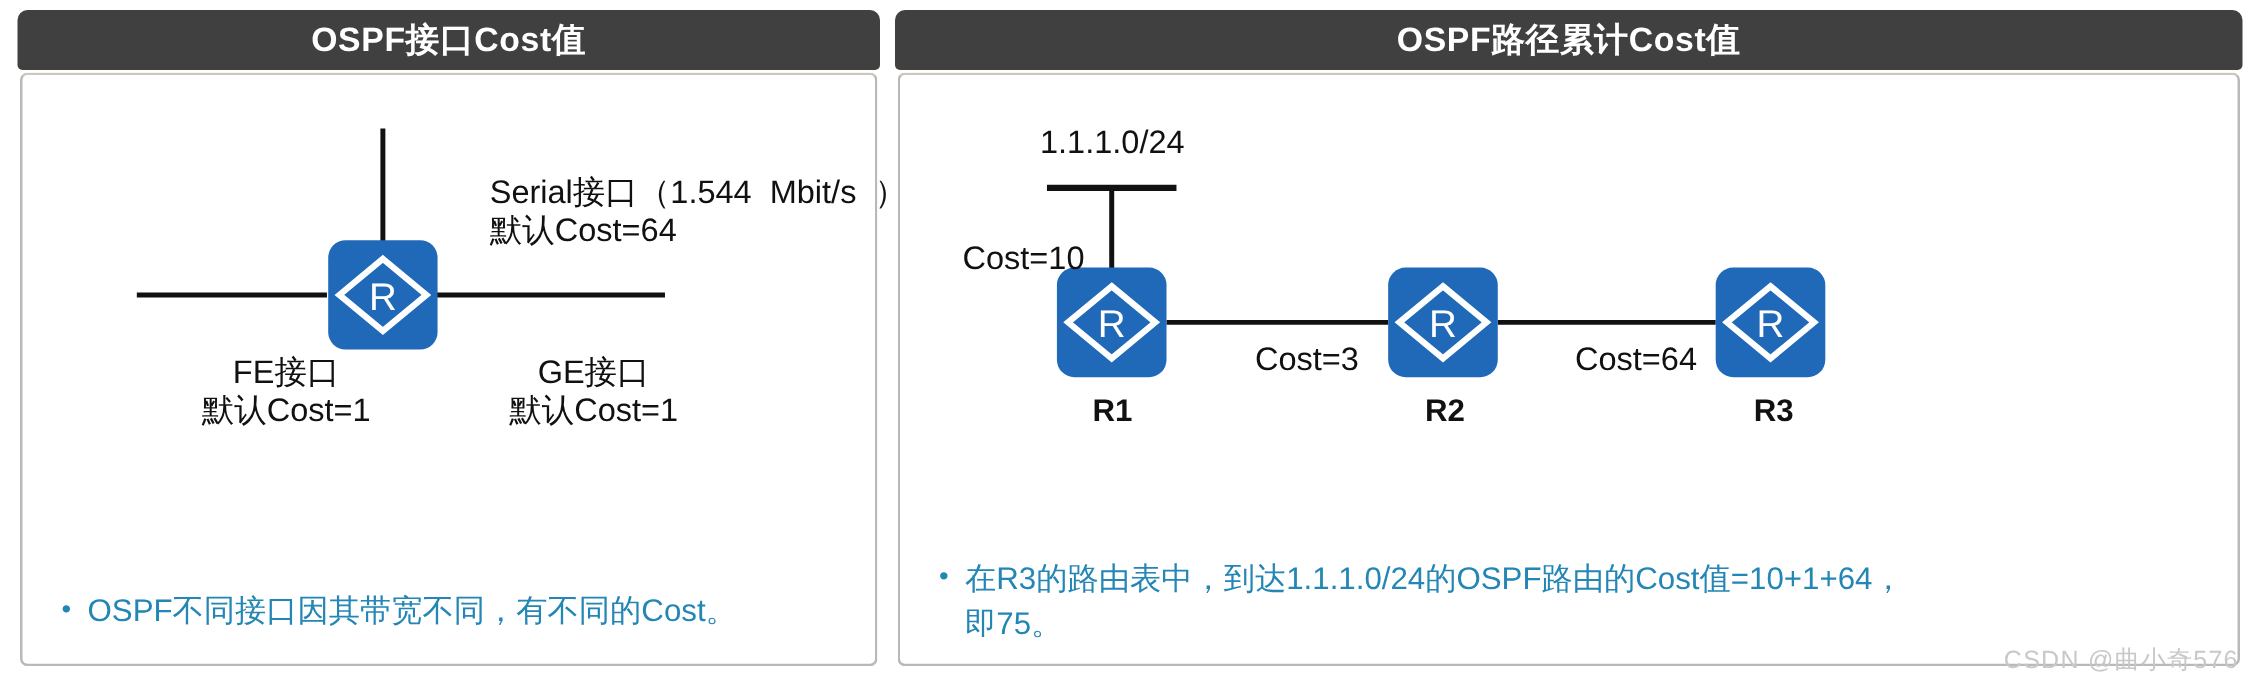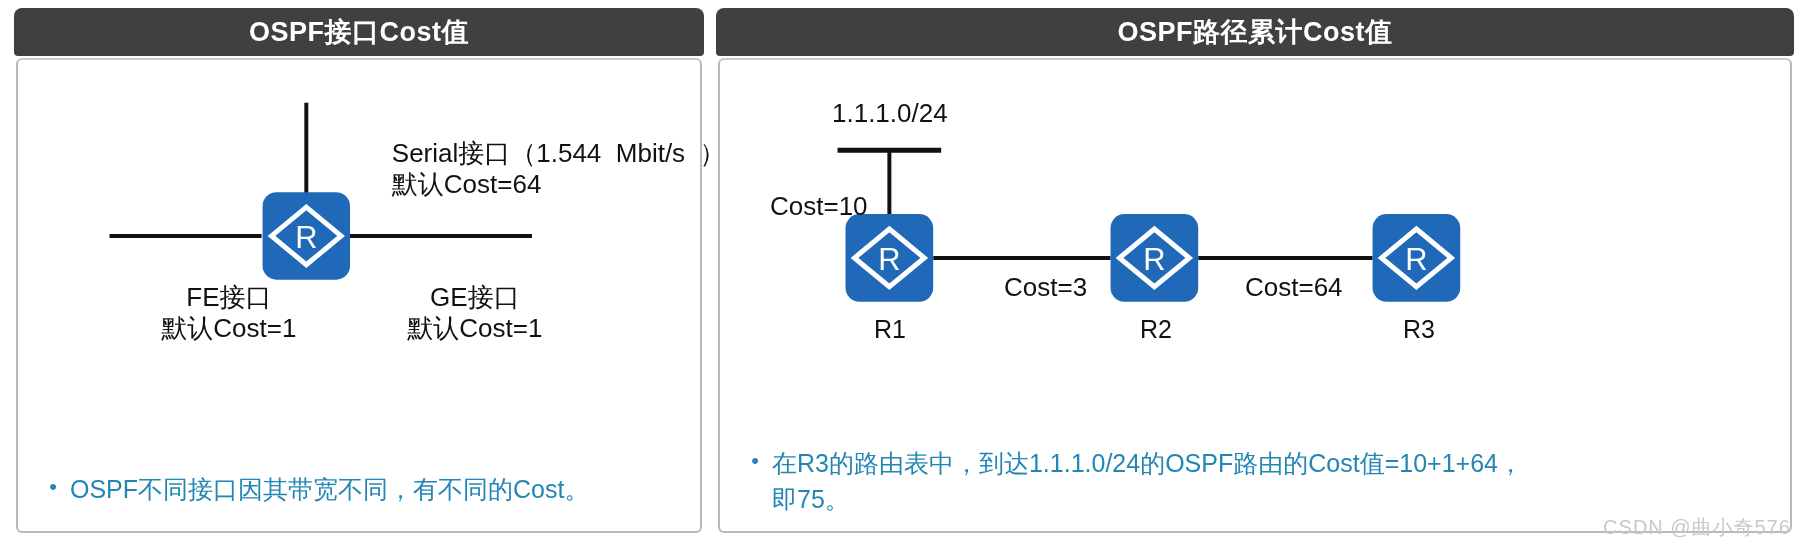--- a/index.html
+++ b/index.html
@@ -96,21 +96,21 @@
 
   
   .dlabel {
     position: absolute;
     color: #111111;
     font-size: 26px;
     line-height: 1.22;
     white-space: pre;
   }
   .dlabel.center { text-align: center; }
-  .dlabel.bold { font-weight: normal; font-size: 25px; }
+  .dlabel.bold { font-weight: bold; font-size: 25px; }
 
   
   .watermark {
     position: absolute;
     right: 16px;
     bottom: 6px;
     color: #c8c8c8;
     font-size: 20px;
     letter-spacing: 1px;
     white-space: nowrap;
@@ -202,21 +202,21 @@
           <text x="699" y="210" fill="#ffffff" font-family="Liberation Sans, sans-serif" font-size="31" text-anchor="middle">R</text>
         </g>
       </svg>
 
       <div class="dlabel" style="left:112px; top:38px;">1.1.1.0/24</div>
 
       <div class="dlabel" style="left:50px; top:131px;">Cost=10</div>
 
       <div class="dlabel" style="left:284px; top:212px;">Cost=3</div>
 
-      <div class="dlabel" style="left:525px; top:212px;">Cost=64</div>
+      <div class="dlabel" style="left:540px; top:212px;">Cost=64</div>
 
       <div class="dlabel bold center" style="left:120px; top:254px; width:100px;">R1</div>
       <div class="dlabel bold center" style="left:386px; top:254px; width:100px;">R2</div>
       <div class="dlabel bold center" style="left:649px; top:254px; width:100px;">R3</div>
 
       <div class="bullets">
         <div class="bullet-row">
           <span class="bullet-dot">•</span>
           <span class="bullet-text">
             <span class="line">在R3的路由表中，到达1.1.1.0/24的OSPF路由的Cost值=10+1+64，</span>

